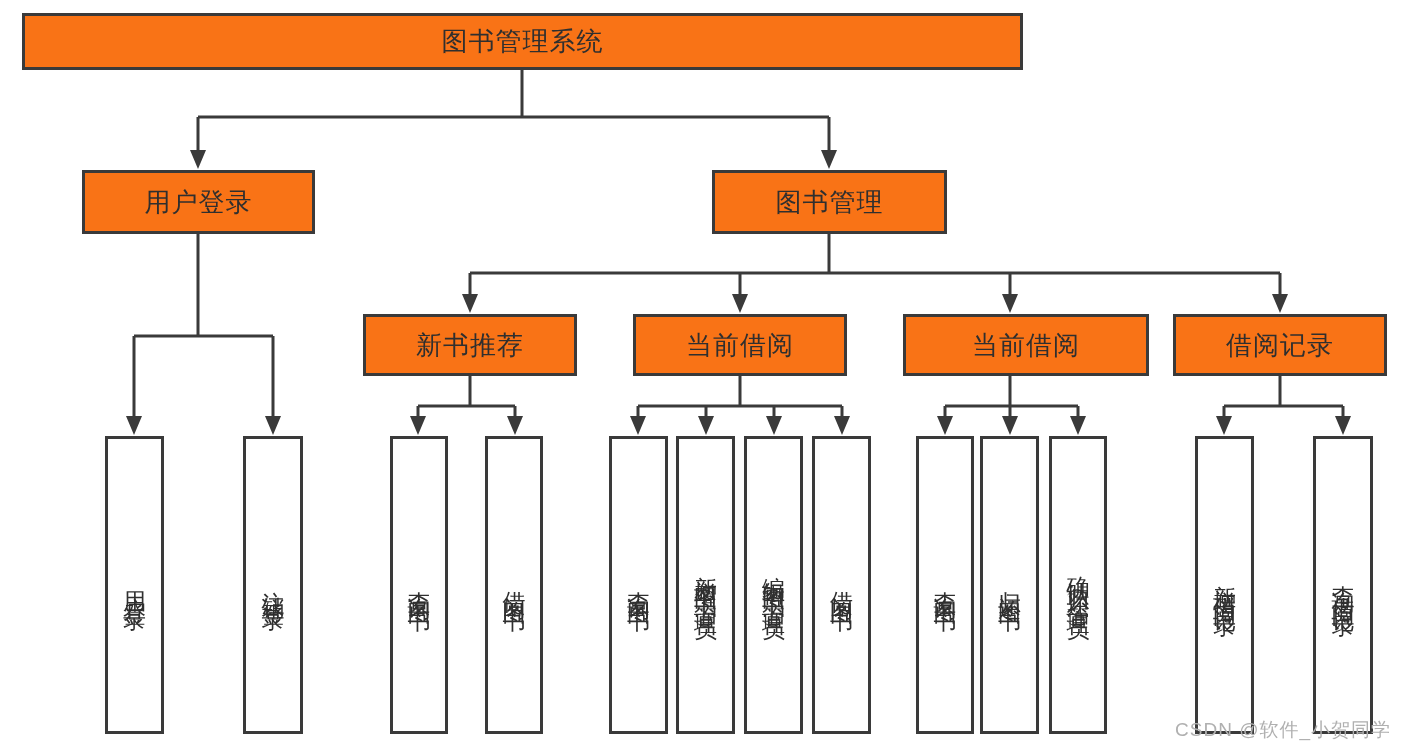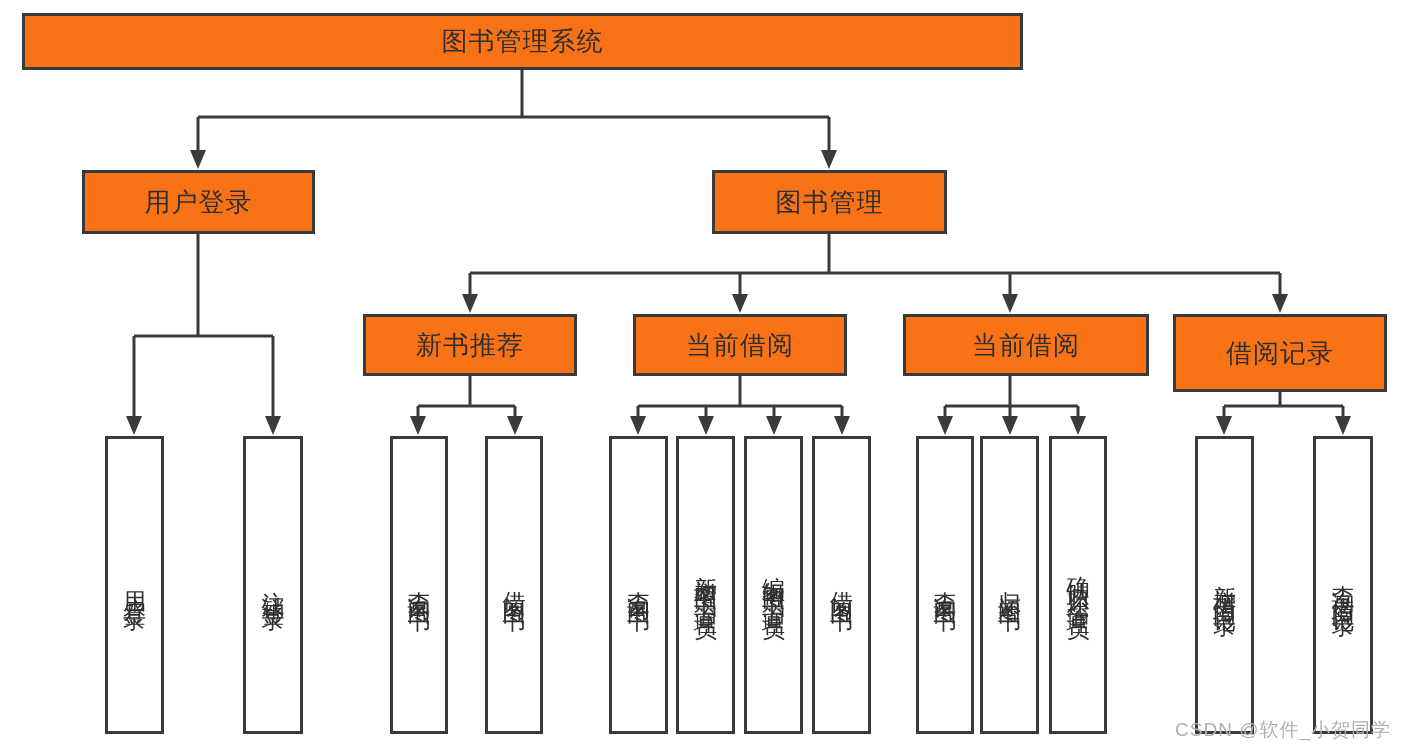--- a/index.html
+++ b/index.html
@@ -99,21 +99,21 @@
 
   <div class="hbox" style="left:363px;top:314px;width:214px;height:62px;justify-content:center;">
     <span>新书推荐</span>
   </div>
   <div class="hbox" style="left:633px;top:314px;width:214px;height:62px;">
     <span>当前借阅</span>
   </div>
   <div class="hbox" style="left:903px;top:314px;width:246px;height:62px;">
     <span>当前借阅</span>
   </div>
-  <div class="hbox" style="left:1173px;top:314px;width:214px;height:78px;">
+  <div class="hbox" style="left:1173px;top:314px;width:214px;height:62px;">
     <span>借阅记录</span>
   </div>
 
   <div class="vbox" style="left:105px;top:436px;width:59px;height:298px;">
     <span>用户登录</span>
   </div>
   <div class="vbox" style="left:243px;top:436px;width:60px;height:298px;">
     <span>注销登录</span>
   </div>
 

